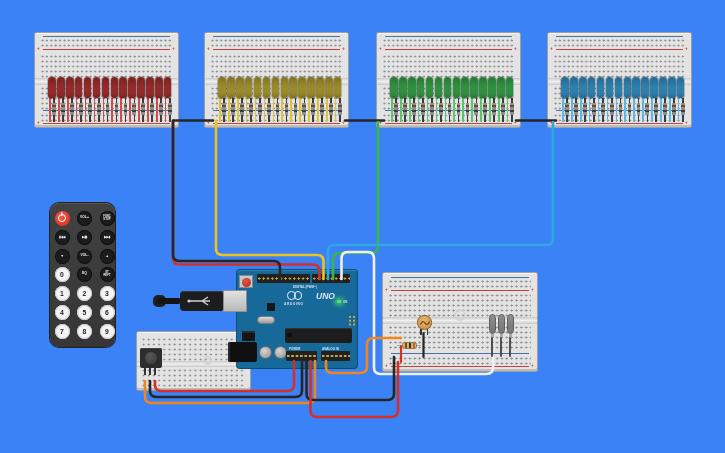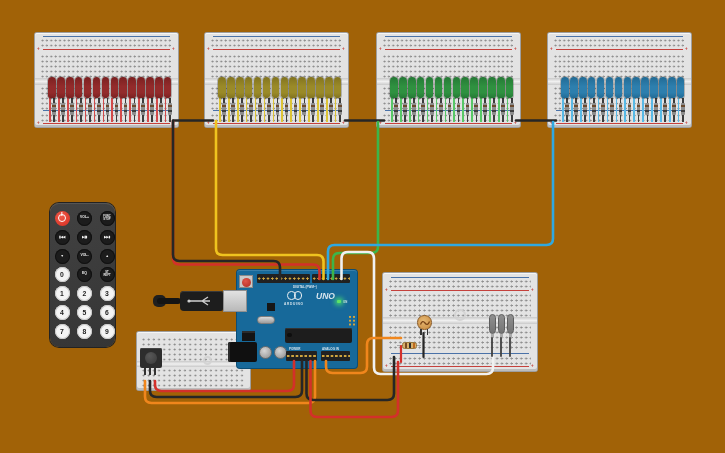--- a/index.html
+++ b/index.html
@@ -1,16 +1,16 @@
 <!DOCTYPE html>
 <html><head>
 <meta charset="utf-8">
 <style>
   html,body{margin:0;padding:0;background:#000;}
-  #stage{position:relative;width:725px;height:453px;background:#a16207;overflow:hidden;
+  #stage{position:relative;width:725px;height:453px;background:#3b82f6;overflow:hidden;
          font-family:"Liberation Sans", sans-serif;}
   
   .bb{position:absolute;background:#e3e3e3;border-radius:2px;
       box-shadow:inset 0 1px 0 #f6f6f6, inset 0 -2px 0 #bdbdbd, 0 0 0 1px #9f9f9f;}
   .hole-row{position:absolute;height:3.4px;
       background-image:radial-gradient(circle at 1.6px 1.7px,#8f8f8f 1.02px,rgba(0,0,0,0) 1.3px);}
   .rail-line{position:absolute;height:1.3px;}
   .rail-red{background:#c4413c;}
   .rail-blue{background:#4a72a8;}
   .bb-channel{position:absolute;left:0;background:linear-gradient(180deg,#c9c9c9,#f0f0f0 50%,#c9c9c9);}

